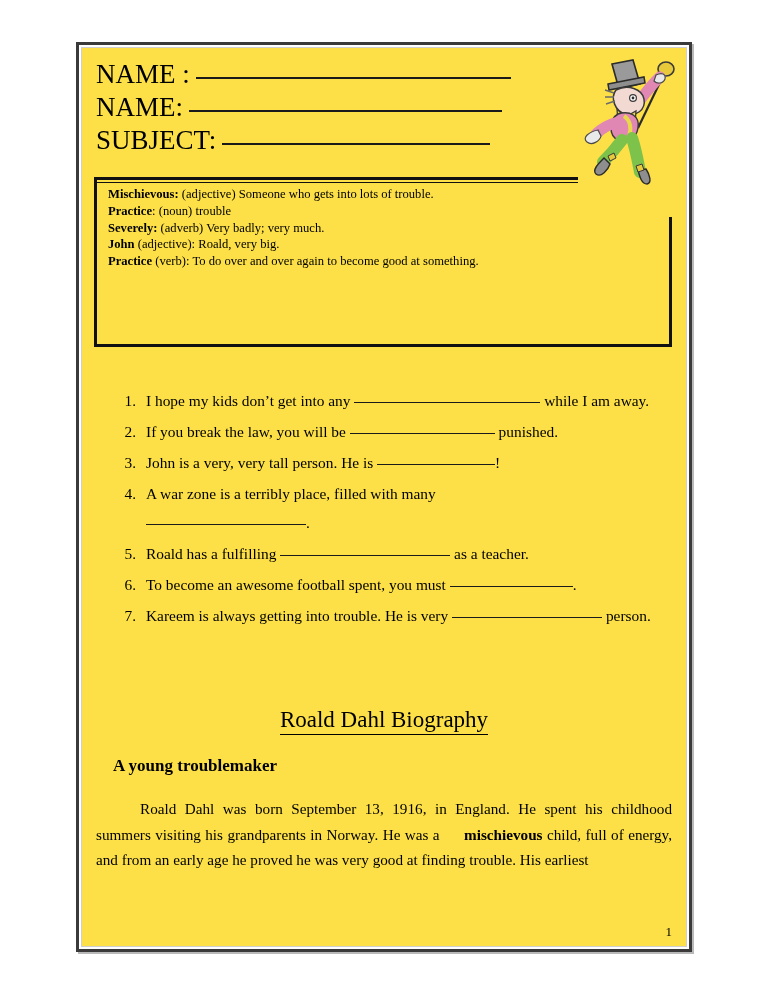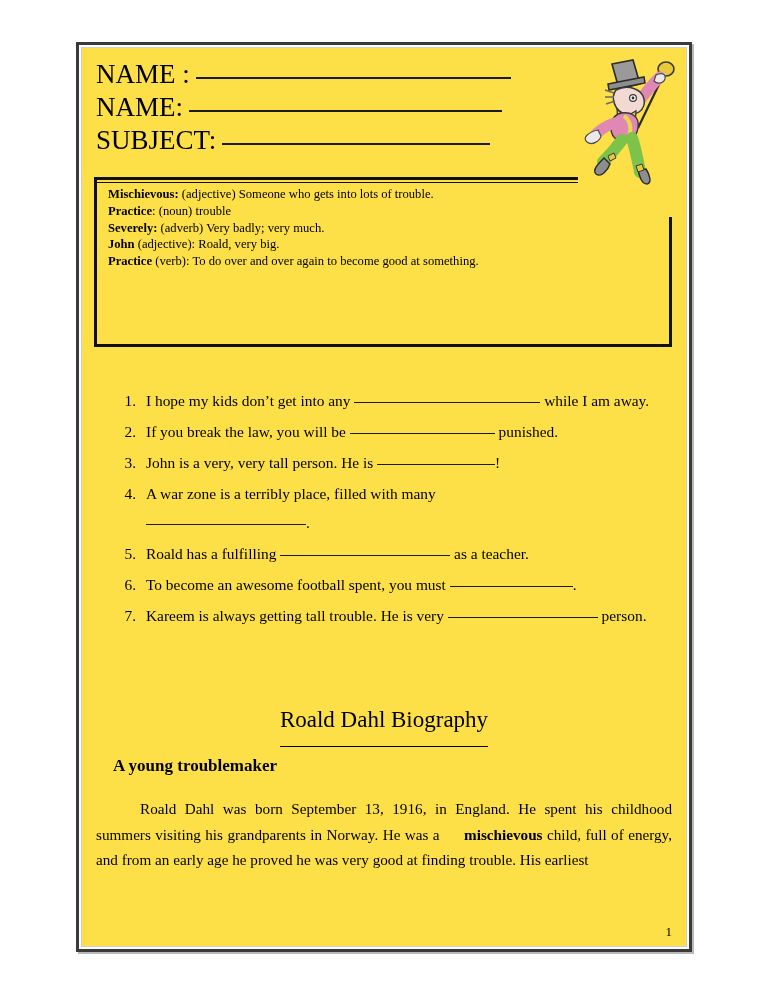--- a/index.html
+++ b/index.html
@@ -160,21 +160,21 @@
   .bio-title {
     position: absolute;
     left: 0;
     right: 0;
     top: 659px;
     text-align: center;
     font-size: 23px;
   }
   .bio-title span {
     border-bottom: 1.5px solid #000;
-    padding-bottom: 14px;
+    padding-bottom: 2px;
   }
   .bio-sub {
     position: absolute;
     left: 31px;
     top: 708px;
     font-size: 17px;
     font-weight: bold;
   }
   .bio-body {
     position: absolute;
@@ -297,21 +297,21 @@
         <div class="q-row">
           <span class="q-num">5.</span>
           <span class="q-text"><span>Roald has a fulfilling </span><span class="blank" style="width: 170px;"></span><span> as a teacher.</span></span>
         </div>
         <div class="q-row">
           <span class="q-num">6.</span>
           <span class="q-text"><span>To become an awesome football spent, you must </span><span class="blank" style="width: 123px;"></span><span>.</span></span>
         </div>
         <div class="q-row">
           <span class="q-num">7.</span>
-          <span class="q-text"><span>Kareem is always getting tall trouble. He is very </span><span class="blank" style="width: 150px;"></span><span> person.</span></span>
+          <span class="q-text"><span>Kareem is always getting into trouble. He is very </span><span class="blank" style="width: 150px;"></span><span> person.</span></span>
         </div>
       </div>
 
     <div class="bio-title">
       <span>Roald Dahl Biography</span>
     </div>
     <div class="bio-sub">A young troublemaker</div>
     <div class="bio-body" id="bio-body"><span class="indent"></span><span>Roald Dahl was born September 13, 1916, in England. He spent his childhood summers visiting his grandparents in Norway. He was a </span><b>mischievous</b><span> child, full of energy, and from an early age he proved he was very good at finding trouble. His earliest</span></div>
 
     <div class="page-number">1</div>

